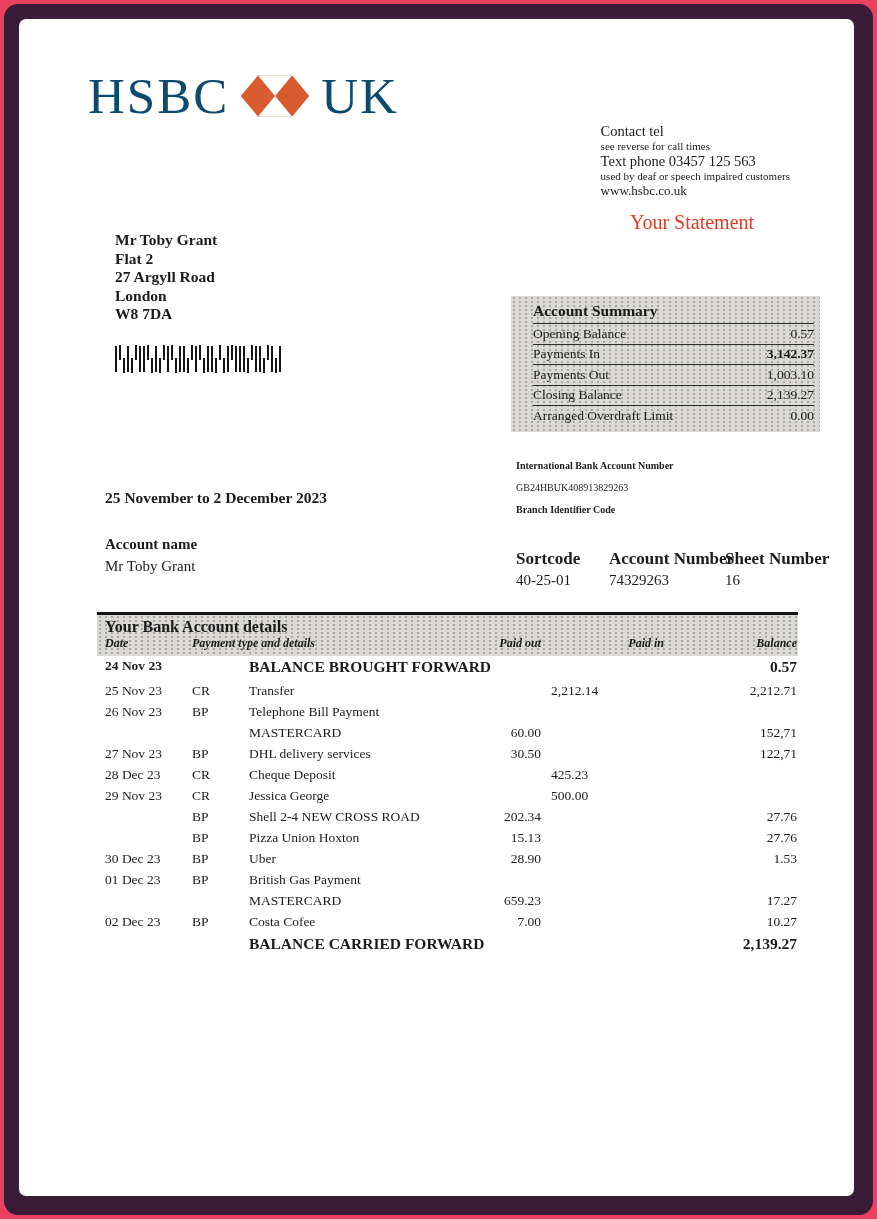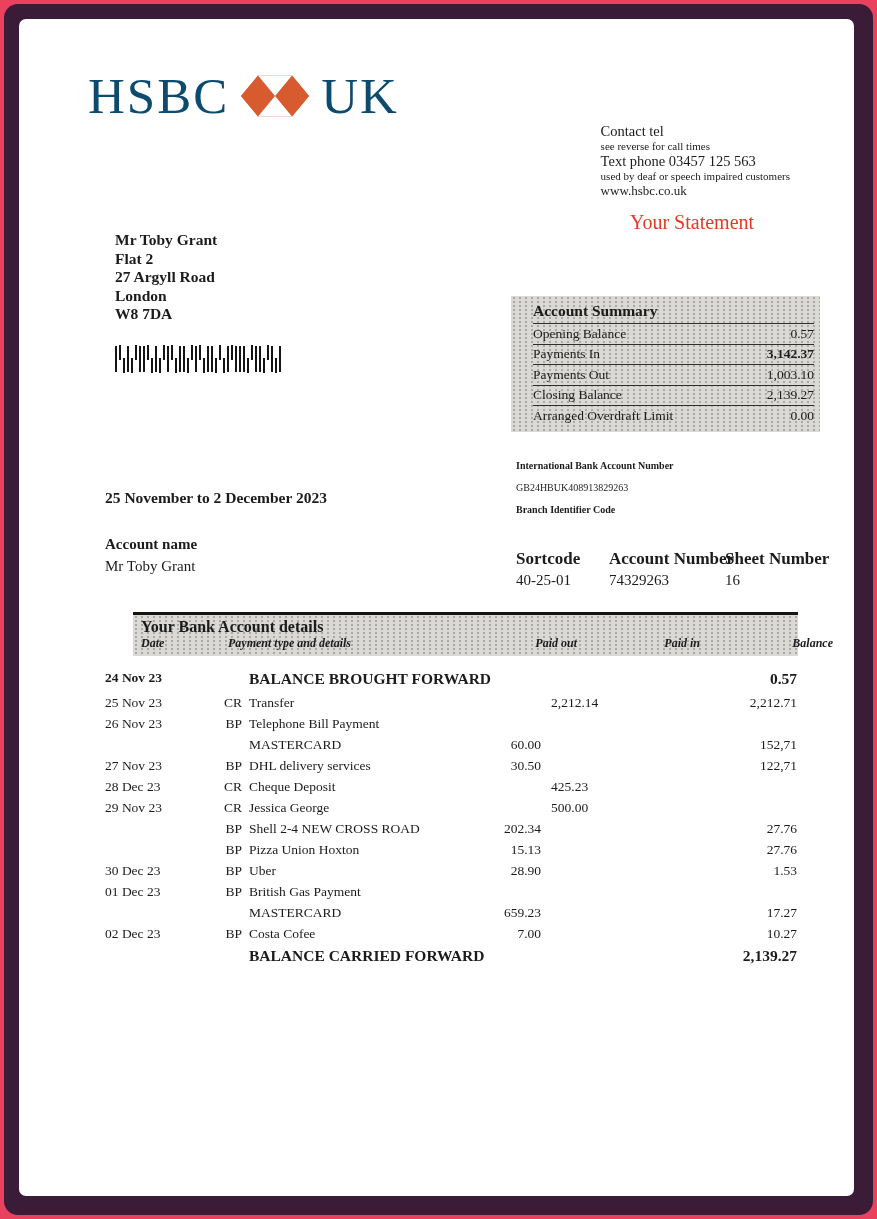--- a/index.html
+++ b/index.html
@@ -63,37 +63,37 @@
   .id-col{position:absolute;top:0;white-space:nowrap;}
   .id-col .lbl{font-weight:bold;font-size:17px;}
   .id-col .val{margin-top:3px;font-size:15px;}
 
   .period{left:86px;top:470px;font-weight:bold;font-size:15.5px;}
   .acct-name-lbl{left:86px;top:517px;font-weight:bold;font-size:15px;}
   .acct-name-val{left:86px;top:539px;font-size:15px;}
 
   
   .tx{left:78px;top:593px;width:701px;}
-  .tx-head{border-top:3px solid #141414;padding:3px 0 4px 0;position:relative;height:34px;margin-left:36px;}
+  .tx-head{border-top:3px solid #141414;padding:3px 0 4px 0;position:relative;height:34px;}
   .tx-title{font-weight:bold;font-size:16px;padding-left:8px;}
   .tx-cols{position:relative;height:15px;font-size:12px;font-weight:bold;font-style:italic;}
   .hc{position:absolute;top:0;}
   .hc-date{left:8px;}
   .hc-type{left:95px;}
   .hc-out{left:344px;width:100px;text-align:right;}
   .hc-in{left:454px;width:113px;text-align:right;}
   .hc-bal{left:577px;width:123px;text-align:right;}
 
-  .tx-body{position:relative;padding-top:12px;}
+  .tx-body{position:relative;}
   .tx-row{position:relative;height:21px;font-size:13.5px;}
   .tx-row.em{height:25px;font-size:15.5px;font-weight:bold;}
   .cell{position:absolute;top:2px;white-space:nowrap;}
   .c-date{left:8px;width:85px;}
   .tx-row.em .c-date{font-size:13.5px;}
-  .c-type{left:95px;width:50px;text-align:right;}
+  .c-type{left:95px;width:50px;}
   .c-details{left:152px;width:260px;}
   .c-out{left:344px;width:100px;text-align:right;}
   .c-in{left:454px;width:113px;}
   .c-bal{left:577px;width:123px;text-align:right;}
 </style>
 </head>
 <body>
 
 <div class="frame"></div>
 <div class="doc">

